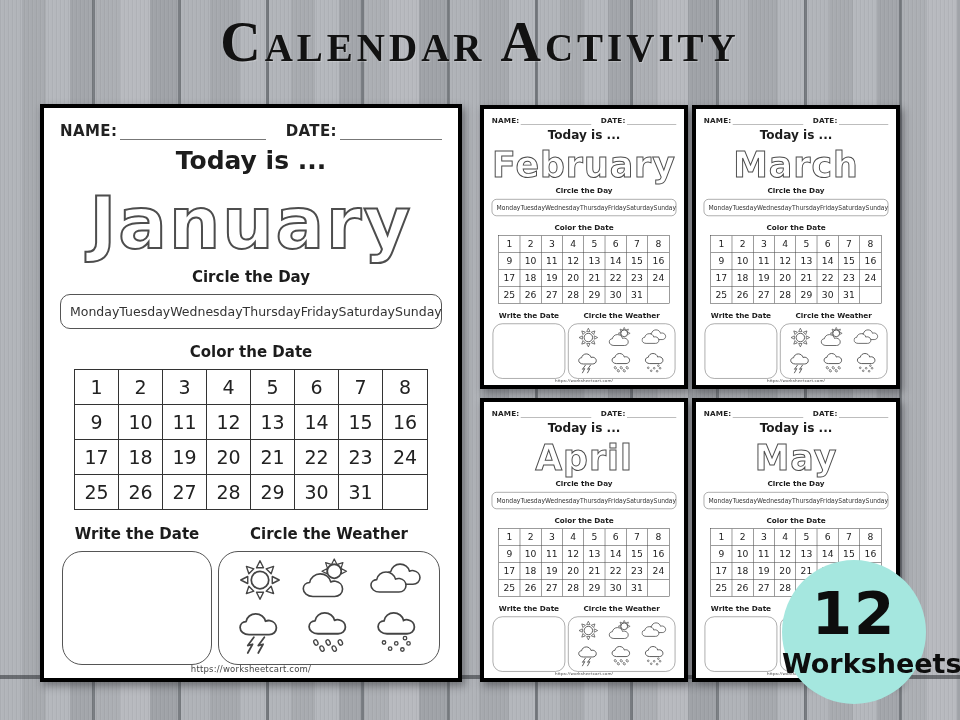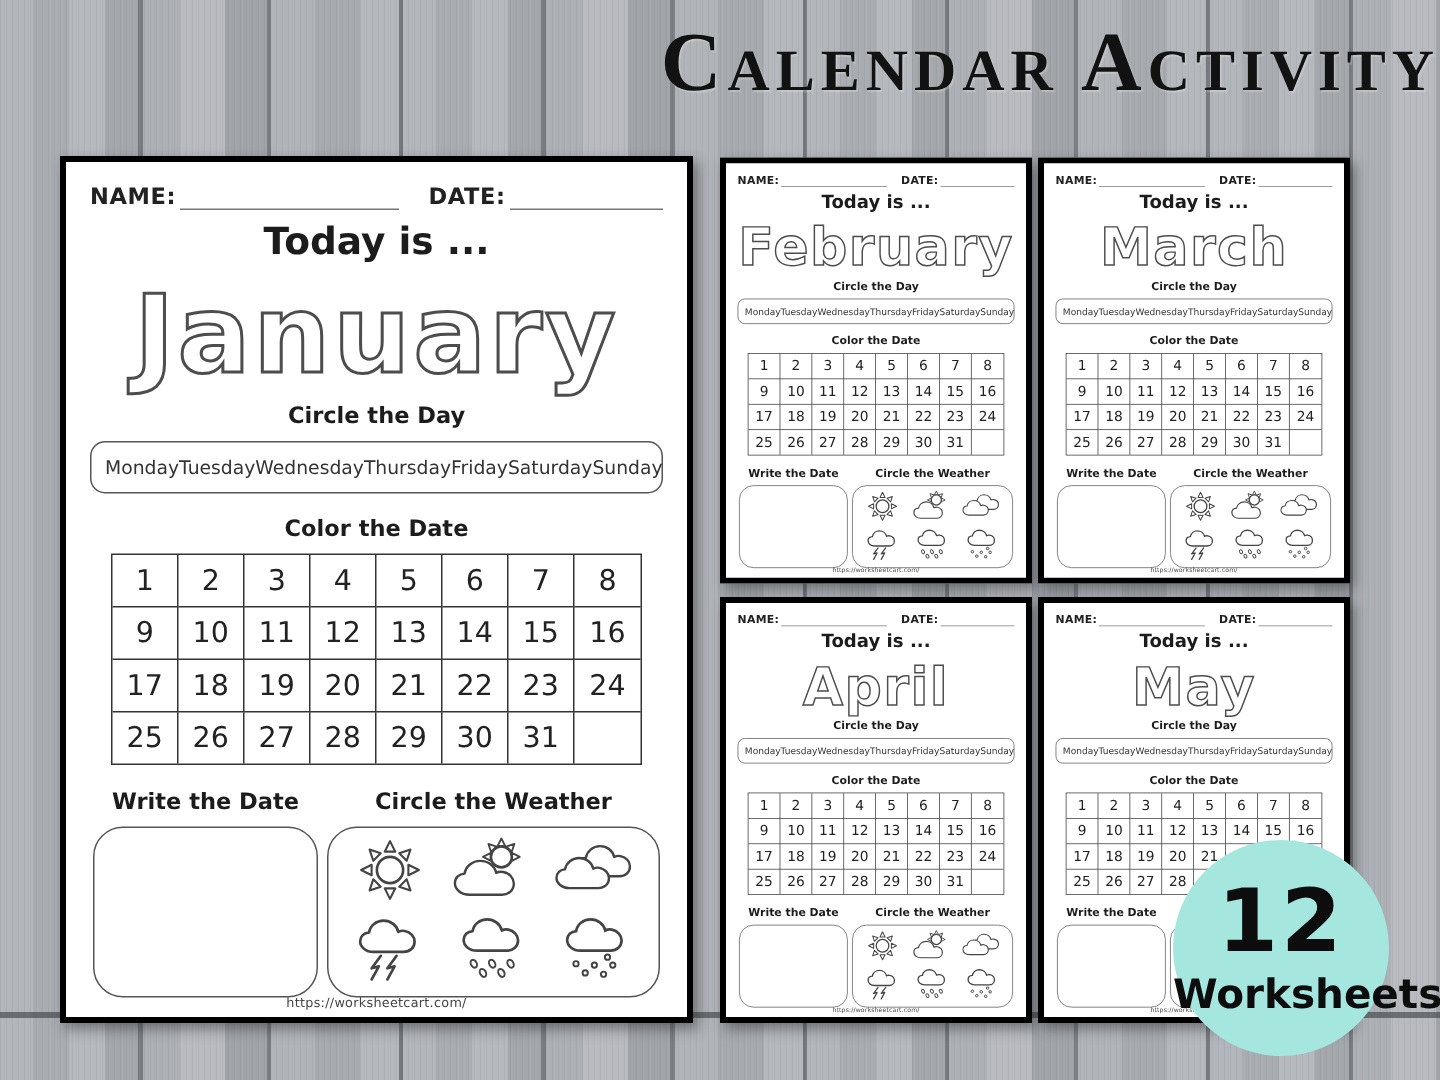--- a/index.html
+++ b/index.html
@@ -8,21 +8,21 @@
     font-family:"DejaVu Sans",sans-serif;
     background:
       linear-gradient(180deg, rgba(0,0,0,0) 675px, rgba(45,48,52,0.55) 675px, rgba(45,48,52,0.55) 679px, rgba(0,0,0,0) 679px),
       repeating-linear-gradient(90deg, rgba(0,0,0,0.045) 0 1px, rgba(255,255,255,0.03) 1px 2px, rgba(0,0,0,0) 2px 4px),
       repeating-linear-gradient(90deg,
         #b2b5ba 0 22px, #a8abb0 22px 46px, #b5b8bd 46px 70px, #a3a6ab 70px 92px, #777b80 92px 95px,
         #acafb4 95px 120px, #b8babf 120px 150px, #a0a3a8 150px 178px, #7a7e83 178px 181px,
         #b0b3b8 181px 210px, #a6a9ae 210px 240px, #b4b7bc 240px 266px, #75797e 266px 269px);
   }
   .page-title{
-    position:absolute;top:10px;left:0;width:100%;text-align:right;
+    position:absolute;top:10px;left:0;width:100%;text-align:center;
     font-family:"Liberation Serif","DejaVu Serif",serif;
     font-variant:small-caps;font-weight:600;font-size:56px;letter-spacing:4px;
     color:#121212;text-shadow:1px 1px 1px rgba(255,255,255,0.25);
   }
   
   .sheet-wrap{position:absolute;background:#fff;border:4px solid #000;
     box-shadow:3px 4px 8px rgba(30,32,36,0.45);}
   .wrap-jan{left:40px;top:104px;width:414px;height:570px;}
   .small{width:200px;height:276px;}
   .wrap-feb{left:480px;top:105px;}

